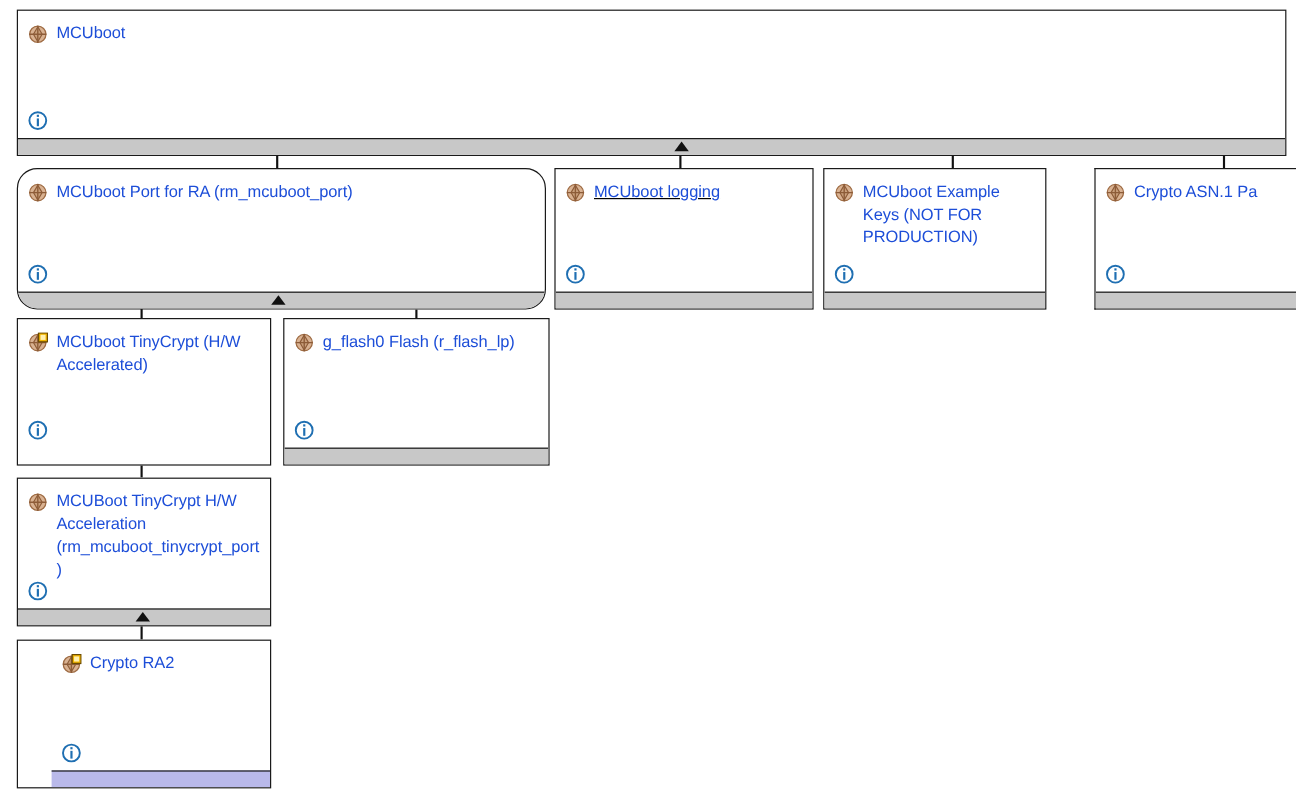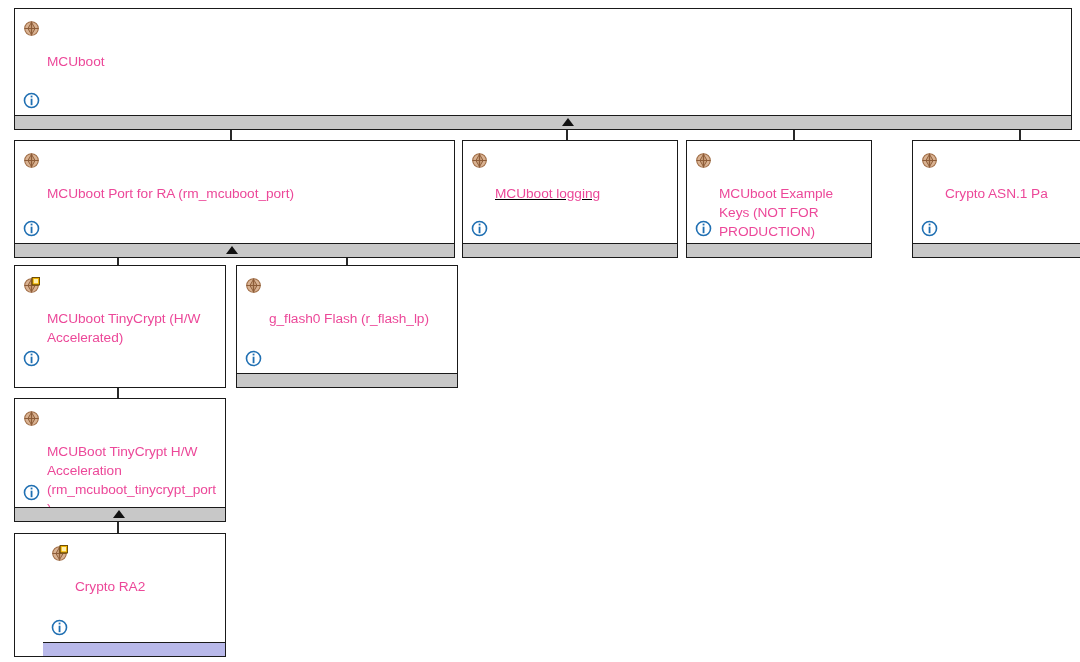--- a/index.html
+++ b/index.html
@@ -40,25 +40,24 @@
   .mod-icon{
     flex:0 0 auto;
     width:17px;height:17px;
     margin-top:2px;
     position:relative;
     display:block;
   }
   .title-text{
     font-size:13.7px;
     line-height:19px;
-    color:#ec4899;
+    color:#1d4ed8;
     letter-spacing:-0.05px;
     white-space:pre-line;
     word-break:break-word;
-    margin-top:34px;
   }
   .info-icon{
     position:absolute;
     left:8px;
     bottom:6px;
     width:17px;height:17px;
     display:block;
   }
   .box-footer{
     flex:0 0 auto;
@@ -109,21 +108,21 @@
         <span class="info-icon"><svg viewBox="0 0 16 16" width="17" height="17">
             <circle cx="8" cy="8" r="6.6" fill="#ffffff" stroke="#1f6fb2" stroke-width="1.5"></circle>
             <rect x="7.2" y="3.4" width="1.7" height="1.7" fill="#1f6fb2"></rect>
             <rect x="7.2" y="6.3" width="1.7" height="6.1" fill="#1f6fb2"></rect>
           </svg></span>
       </div>
       <div class="box-footer">
         <span class="arrow-up" style="left: 553px;"></span>
       </div>
     </div>
-    <div class="box" style="left: 14px; top: 140px; width: 441px; height: 118px;">
+    <div class="box" style="left: 14px; top: 140px; width: 441px; height: 118px; border-radius: 17px;">
       <div class="box-body">
         <div class="title-row">
           <span class="mod-icon"><svg viewBox="0 0 16 16" width="17" height="17">
               <g>
                 <circle cx="8" cy="8" r="6.4" fill="#d9b292" stroke="#9e6b43" stroke-width="1"></circle>
                 <path d="M8 2.2 L11.4 8 L8 13.8 L4.6 8 Z" fill="#caa07c" stroke="#8d5c38" stroke-width="0.9"></path>
                 <path d="M1.3 8 H14.7 M8 1.3 V14.7" stroke="#8d5c38" stroke-width="1.1"></path>
               </g>
             </svg></span>
           <span class="title-text">MCUboot Port for RA (rm_mcuboot_port)</span>

